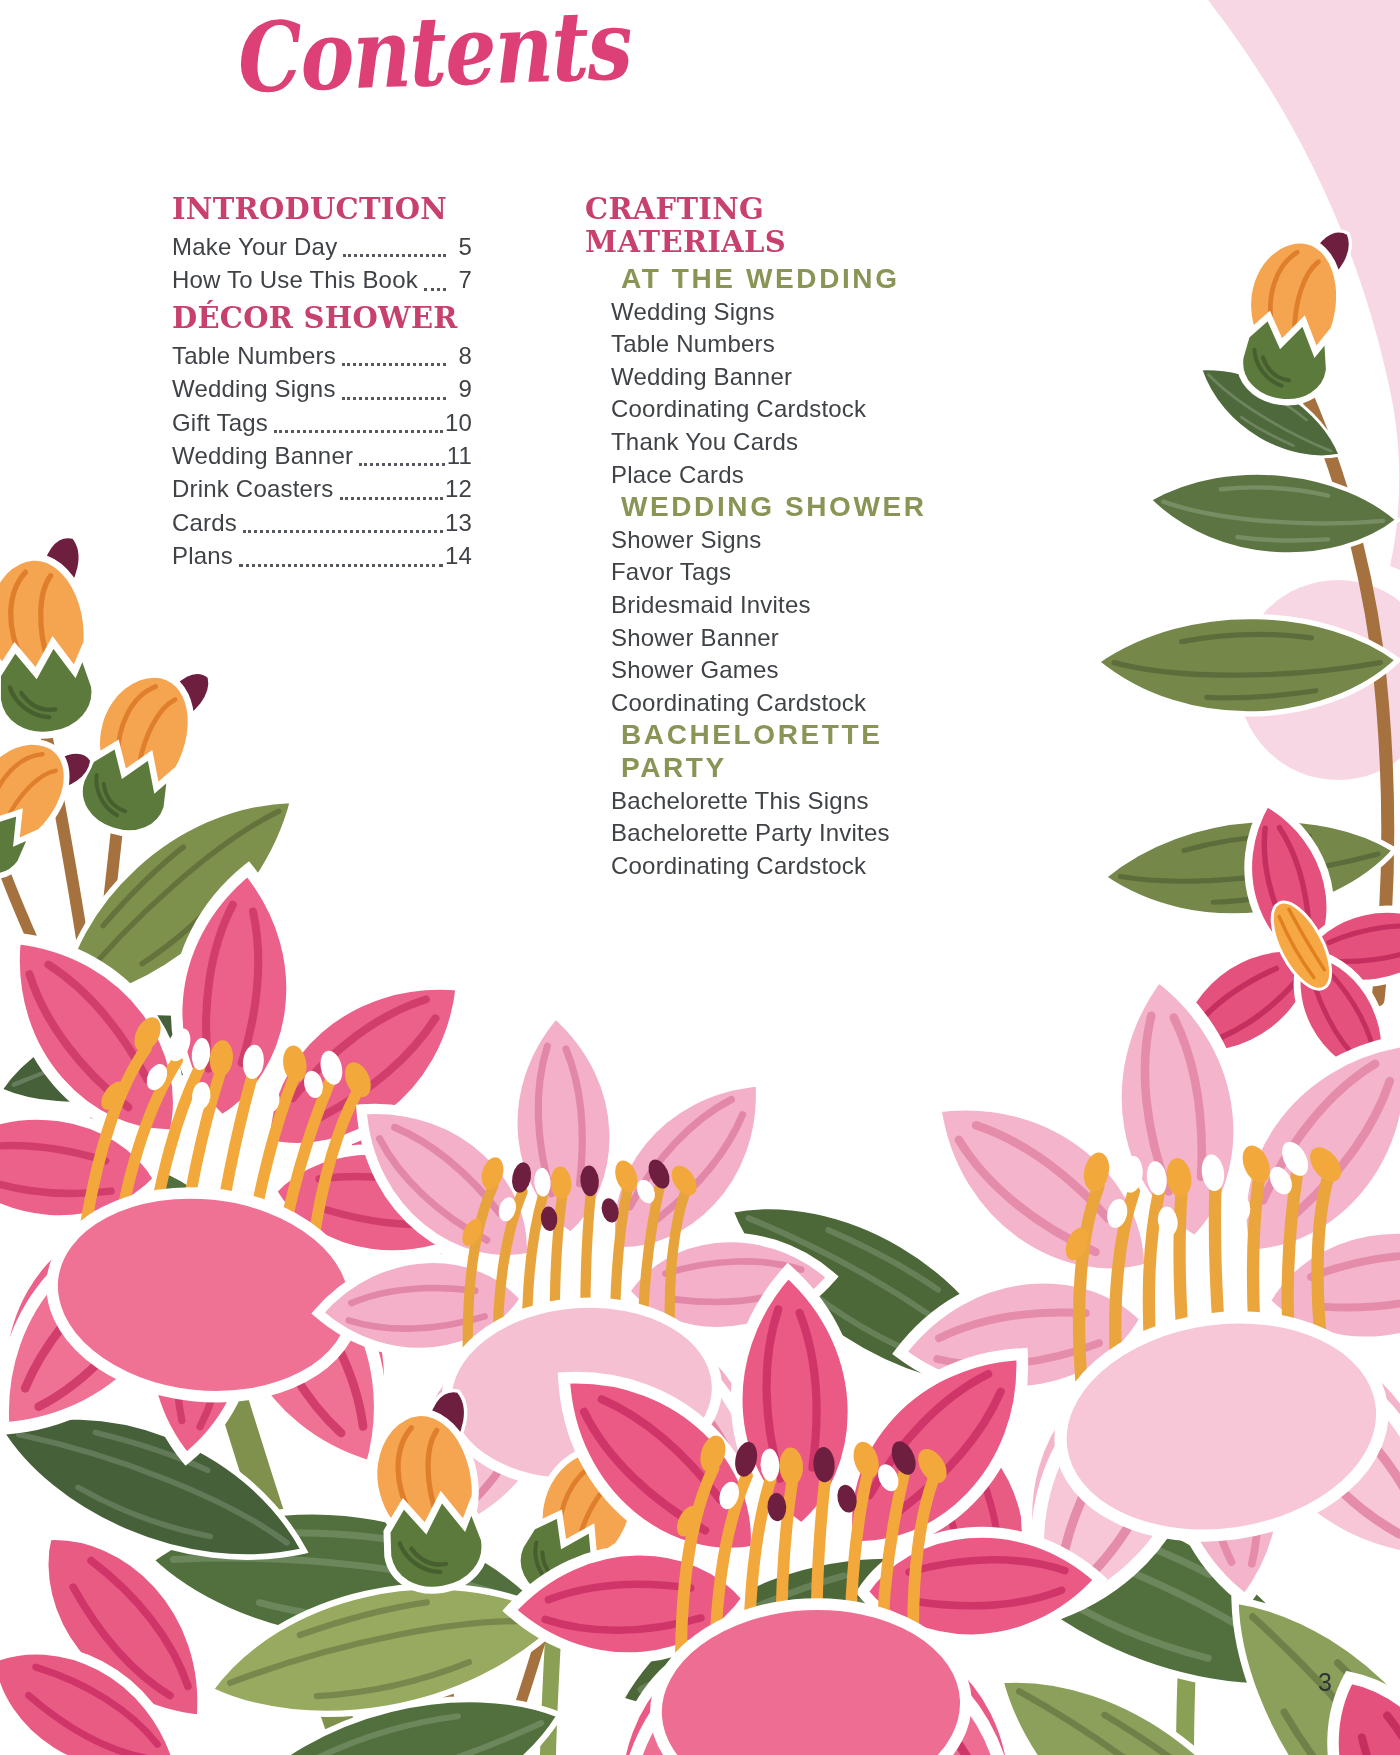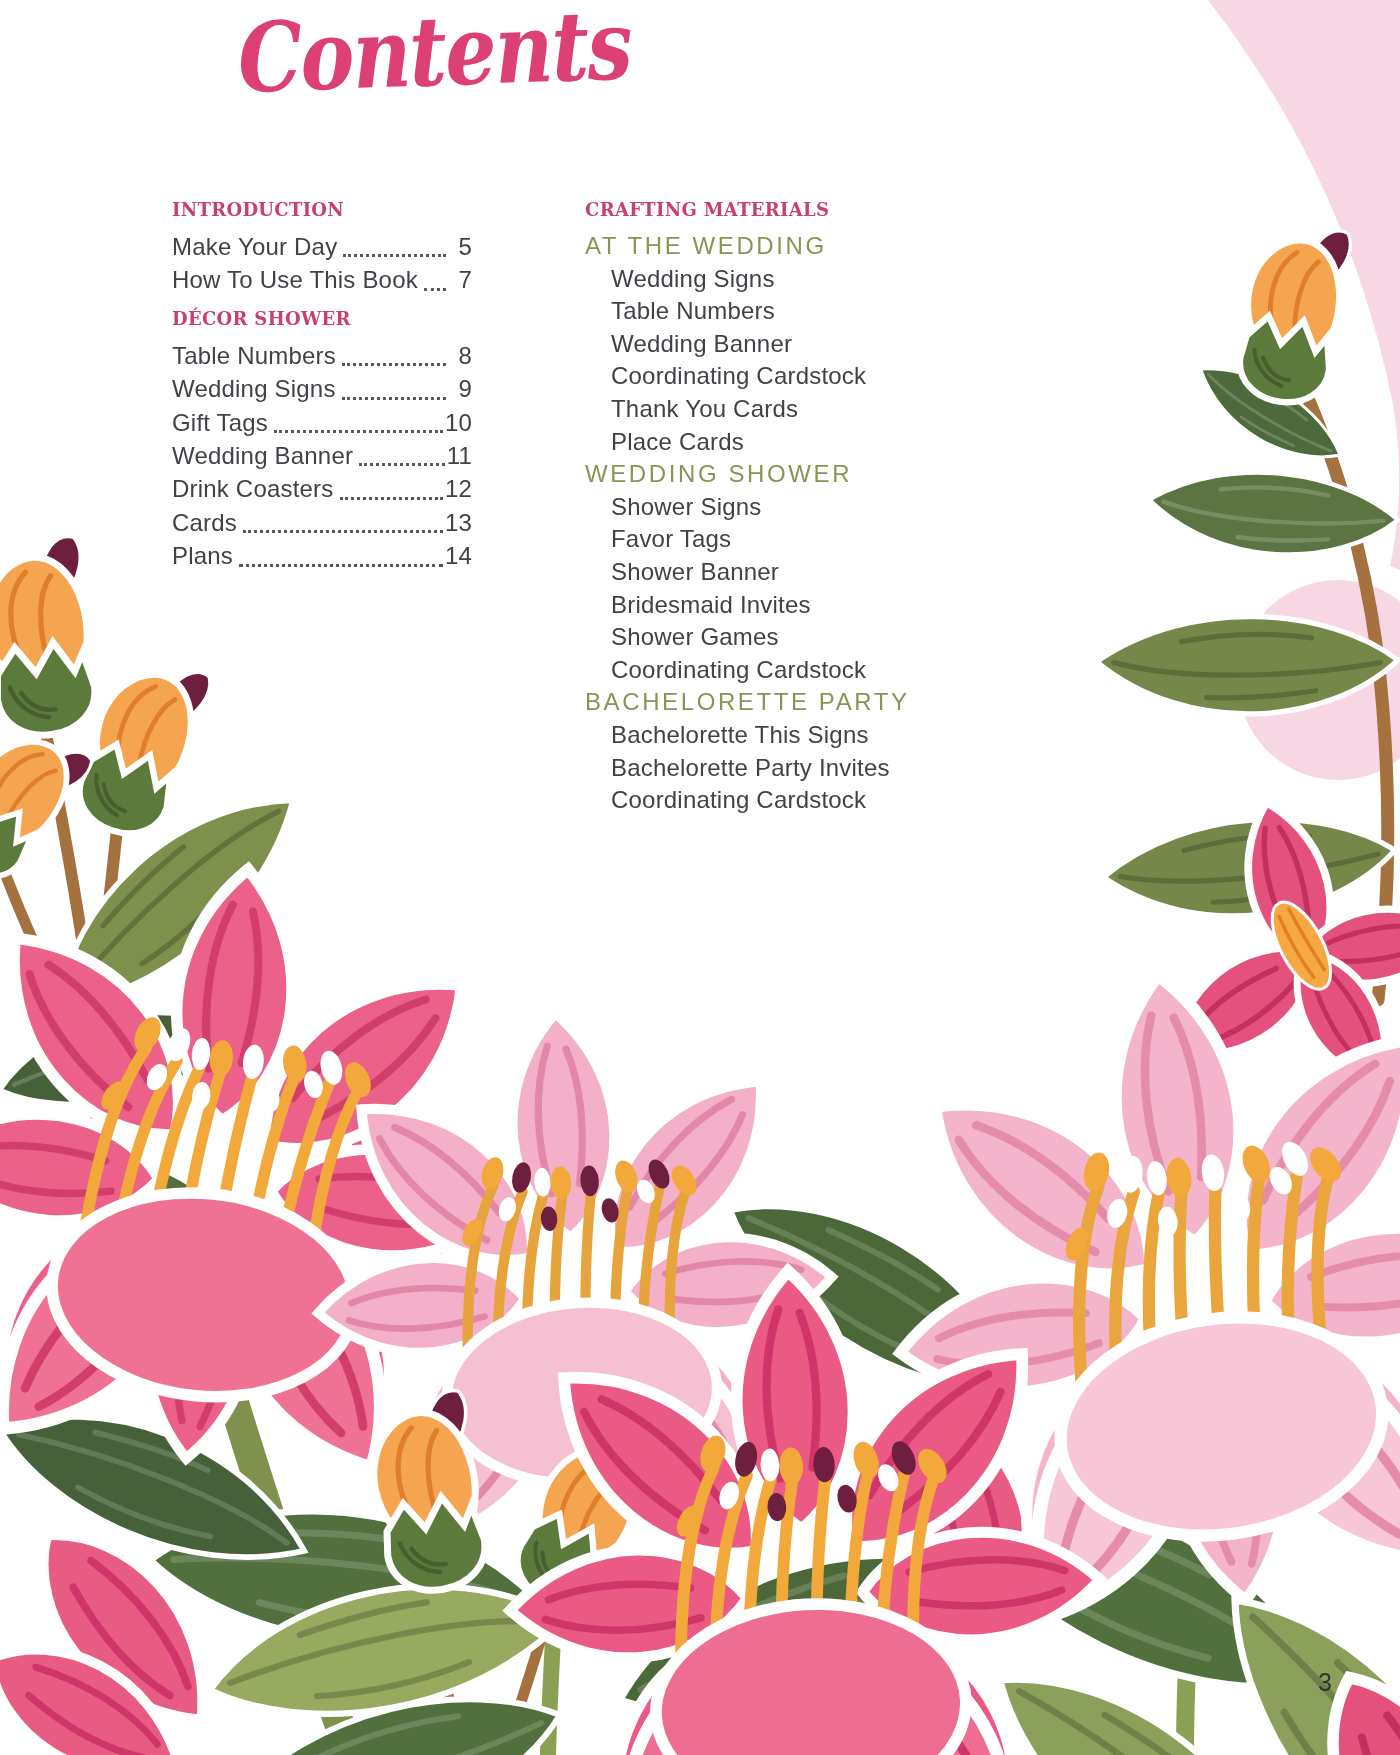--- a/index.html
+++ b/index.html
@@ -17,35 +17,35 @@
     font-family:"DejaVu Serif",serif;font-style:italic;font-weight:700;
     font-size:96px;color:var(--title-pink);
     transform:rotate(-2deg) scaleX(.84);transform-origin:left top;
     letter-spacing:-2px;white-space:nowrap;
   }
 
   .col-left{position:absolute;left:172px;top:193px;width:300px;}
   .col-right{position:absolute;left:585px;top:193px;width:380px;}
 
   .sec-heading{
-    font-family:"DejaVu Serif",serif;font-weight:700;font-size:18px;
+    font-family:"DejaVu Serif",serif;font-weight:700;font-size:29px;
     color:var(--heading-pink);letter-spacing:.3px;line-height:33px;
     margin:5px 0 4px;
   }
   .sec-heading.first{margin-top:0;}
 
   .toc-row{display:flex;align-items:flex-end;font-size:24px;line-height:33.4px;
     color:var(--body-text);letter-spacing:.2px;}
   .toc-row .lbl{white-space:nowrap;}
   .toc-row .leader{flex:1;border-bottom:3px dotted #55585c;margin:0 2px 6px 6px;min-width:10px;}
   .toc-row .pg{text-align:right;min-width:24px;}
 
   .rc-subheading{
-    font-size:24px;line-height:32.6px;color:var(--subheading-olive);
-    letter-spacing:2.6px;font-weight:400;
+    font-size:28px;line-height:32.6px;color:var(--subheading-olive);
+    letter-spacing:2.6px;font-weight:700;margin-left:36px;
   }
   .rc-item{font-size:24px;line-height:32.6px;color:var(--body-text);
     letter-spacing:.2px;padding-left:26px;}
 
   .folio{position:absolute;left:1318px;top:1668px;font-size:25px;color:#2f3336;z-index:3;}
 
   
   .petal-main{fill:var(--pf,#ec6189);stroke:#fff;stroke-width:5;}
   .petal-streak{fill:none;stroke:var(--pstreak,#d23e6c);stroke-width:3.5;stroke-linecap:round;}
   .leaf-main{fill:var(--lf,#7d904c);stroke:#fff;stroke-width:3;}
@@ -276,22 +276,22 @@
       <div class="rc-item">Wedding Signs</div>
       <div class="rc-item">Table Numbers</div>
       <div class="rc-item">Wedding Banner</div>
       <div class="rc-item">Coordinating Cardstock</div>
       <div class="rc-item">Thank You Cards</div>
       <div class="rc-item">Place Cards</div>
 
       <div class="rc-subheading">WEDDING SHOWER</div>
       <div class="rc-item">Shower Signs</div>
       <div class="rc-item">Favor Tags</div>
+      <div class="rc-item">Bridesmaid Invites</div>
       <div class="rc-item">Shower Banner</div>
-      <div class="rc-item">Bridesmaid Invites</div>
       <div class="rc-item">Shower Games</div>
       <div class="rc-item">Coordinating Cardstock</div>
 
       <div class="rc-subheading">BACHELORETTE PARTY</div>
       <div class="rc-item">Bachelorette This Signs</div>
       <div class="rc-item">Bachelorette Party Invites</div>
       <div class="rc-item">Coordinating Cardstock</div>
     </div>
 
     <div class="folio">3</div>

